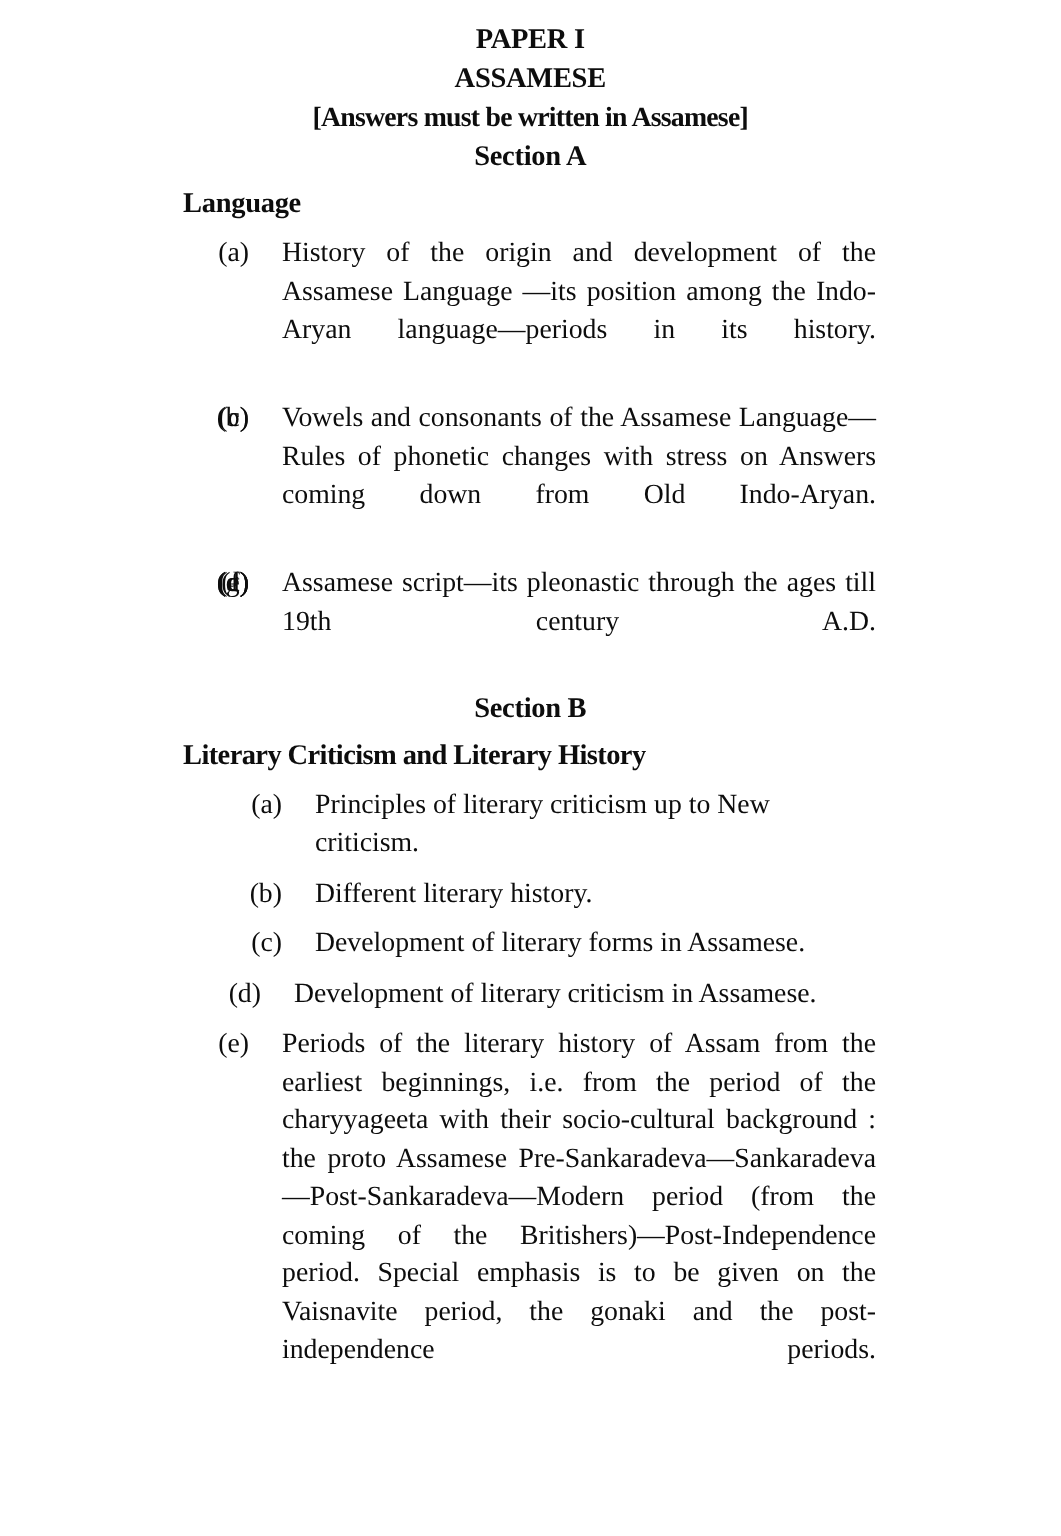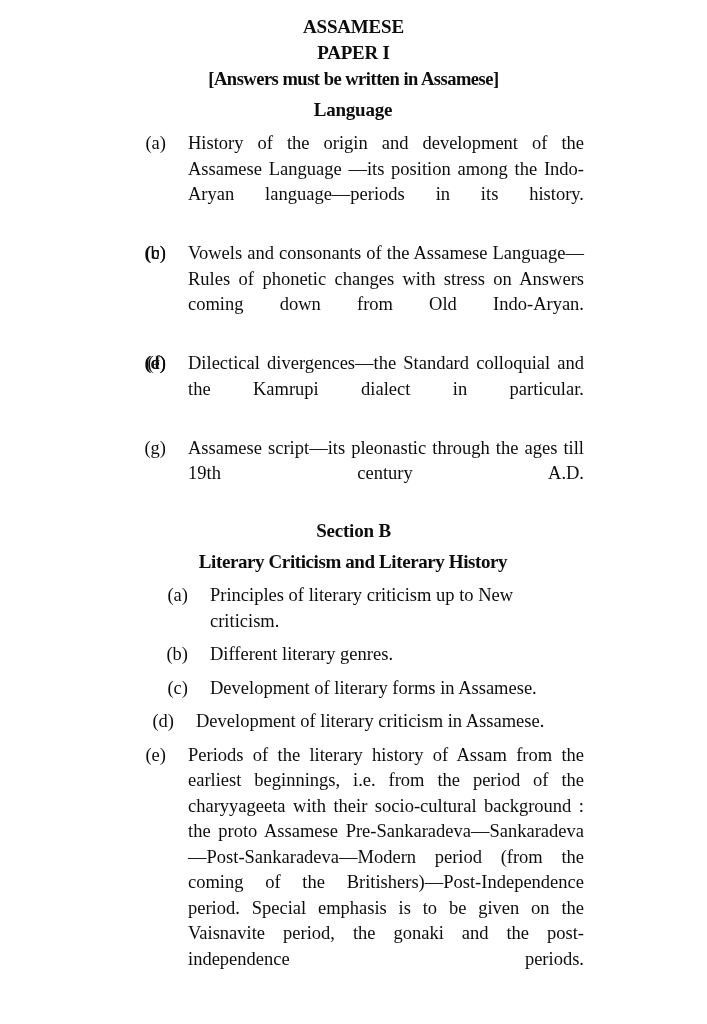--- a/index.html
+++ b/index.html
@@ -38,21 +38,20 @@
   .section-b-spacer { height: 6px; }
 
   
   .heading-left {
     font-weight: bold;
     font-size: 19px;
     line-height: 26px;
     margin-top: 5px;
     margin-left: -1px;
     letter-spacing: -0.2px;
-    text-align: center;
   }
   .heading-left.tight { letter-spacing: -0.4px; }
 
   
   .list {
     margin: 0;
     padding: 0;
     list-style: none;
   }
   .item {
@@ -98,23 +97,24 @@
   
   .item.justify-all .body { text-align: justify; }
   .item.no-justify .body { text-align: left; }
   .item.no-justify .body::after { display: none; }
 </style>
 </head>
 <body>
 
 <div class="page">
 
+  <div class="heading-center heading-paper">PAPER I</div>
   <div class="heading-center heading-doc-title">ASSAMESE</div>
-  <div class="heading-center heading-paper">PAPER I</div>
   <div class="heading-center heading-bracket">[Answers must be written in Assamese]</div>
+  <div class="heading-center heading-section">Section A</div>
 
   <div class="sec-a">
     <div class="heading-left">Language</div>
     <ul class="list">
       <li class="item">
         <span class="marker">(a)</span>
         <span class="body">History of the origin and development of the Assamese Language —its position among  the Indo-Aryan language—periods in its history.</span>
       </li>
       <li class="item no-justify">
         <span class="marker">(b)</span>
@@ -124,42 +124,41 @@
         <span class="body">Vowels and consonants of the Assamese Language—Rules of phonetic changes with stress on  Answers coming down from Old Indo-Aryan.</span>
       </li>
       <li class="item no-justify">
         <span class="marker">(d)</span>
       </li>
       <li class="item">
         <span class="marker">(e)</span>
       </li>
       <li class="item">
         <span class="marker">(f)</span>
-        <span class="body">Dilectical divergences—the Standard colloquial and the Kamrupi dialect in particular.</span>
       </li>
       <li class="item">
         <span class="marker">(g)</span>
         <span class="body">Assamese script—its pleonastic through the ages till 19th century A.D.</span>
       </li>
     </ul>
   </div>
 
   <div class="section-b-spacer"></div>
   <div class="heading-center heading-section">Section B</div>
 
   <div class="sec-b">
     <div class="heading-left tight">Literary Criticism and Literary History</div>
     <ul class="list">
       <li class="item no-justify" data-indent="0">
         <span class="marker">(a)</span>
         <span class="body">Principles of literary criticism up to New criticism.</span>
       </li>
       <li class="item no-justify" data-indent="0">
         <span class="marker">(b)</span>
-        <span class="body">Different literary genres.</span>
+        <span class="body">Different literary history.</span>
       </li>
       <li class="item no-justify" data-indent="0">
         <span class="marker">(c)</span>
         <span class="body"> Development of literary forms in Assamese.</span>
       </li>
       <li class="item no-justify" data-indent="1">
         <span class="marker">(d)</span>
         <span class="body"> Development of literary criticism in Assamese.</span>
       </li>
       <li class="item justify-all" data-indent="2">

